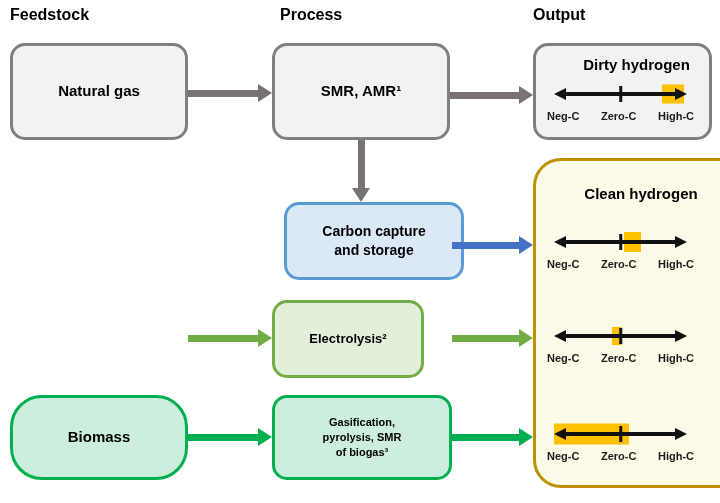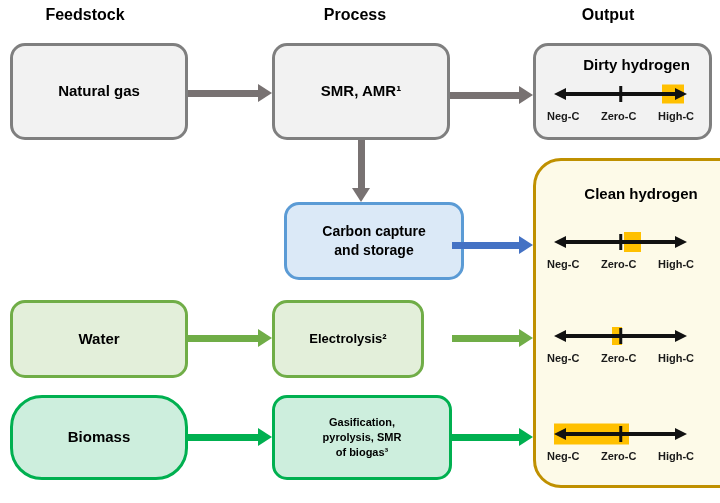--- a/index.html
+++ b/index.html
@@ -2,21 +2,21 @@
 <html style="--gray-border: #7f7f7f; --gray-fill: #f2f2f2; --gray-arrow: #787272; --blue-border: #5b9bd5; --blue-fill: #dbe9f7; --blue-arrow: #4472c4; --green-border: #70ad47; --green-fill: #e3efda; --emerald-border: #00b050; --emerald-fill: #cdeedd; --gold-border: #bf9000; --cream-fill: #fdfae8; --marker-yellow: #ffc000; --ink: #111111;"><head>
 <meta charset="utf-8">
 <style>
   html,body{margin:0;padding:0;background:#fff;}
   .canvas{
     position:relative;width:720px;height:503px;background:#fff;
     font-family:"Liberation Sans",sans-serif;color:#111;overflow:hidden;
   }
   
   .col-header{
-    position:absolute;top:6px;width:150px;text-align:center;
+    position:absolute;top:6px;width:150px;
     font-size:16px;font-weight:bold;color:#000;
   }
   
   .box{
     position:absolute;box-sizing:border-box;border:3.5px solid #888;border-radius:15px;
     display:flex;align-items:center;justify-content:center;text-align:center;
     font-weight:bold;color:#000;
   }
   .box .lbl{white-space:pre-line;line-height:1.35;}
   .gray {background:var(--gray-fill);border-color:var(--gray-border);}
@@ -56,23 +56,20 @@
 <body>
 
 <div class="canvas">
 
   <div class="col-header" style="left:10px;">Feedstock</div>
   <div class="col-header" style="left:280px;">Process</div>
   <div class="col-header" style="left:533px;">Output</div>
 
   <div class="box gray" style="left:10px;top:43px;width:178px;height:97px;font-size:15px;">
     <span class="lbl">Natural gas</span>
-  </div>
-  <div class="box green" style="left:10px;top:300px;width:178px;height:78px;font-size:15px;">
-    <span class="lbl">Water</span>
   </div>
   <div class="box emer" style="left:10px;top:395px;width:178px;height:85px;font-size:15px;border-radius:32px;">
     <span class="lbl">Biomass</span>
   </div>
 
   <div class="box gray" style="left:272px;top:43px;width:178px;height:97px;font-size:15px;">
     <span class="lbl">SMR, AMR¹</span>
   </div>
   <div class="box blue" style="left:284px;top:202px;width:180px;height:78px;font-size:14px;">
     <span class="lbl">Carbon capture

